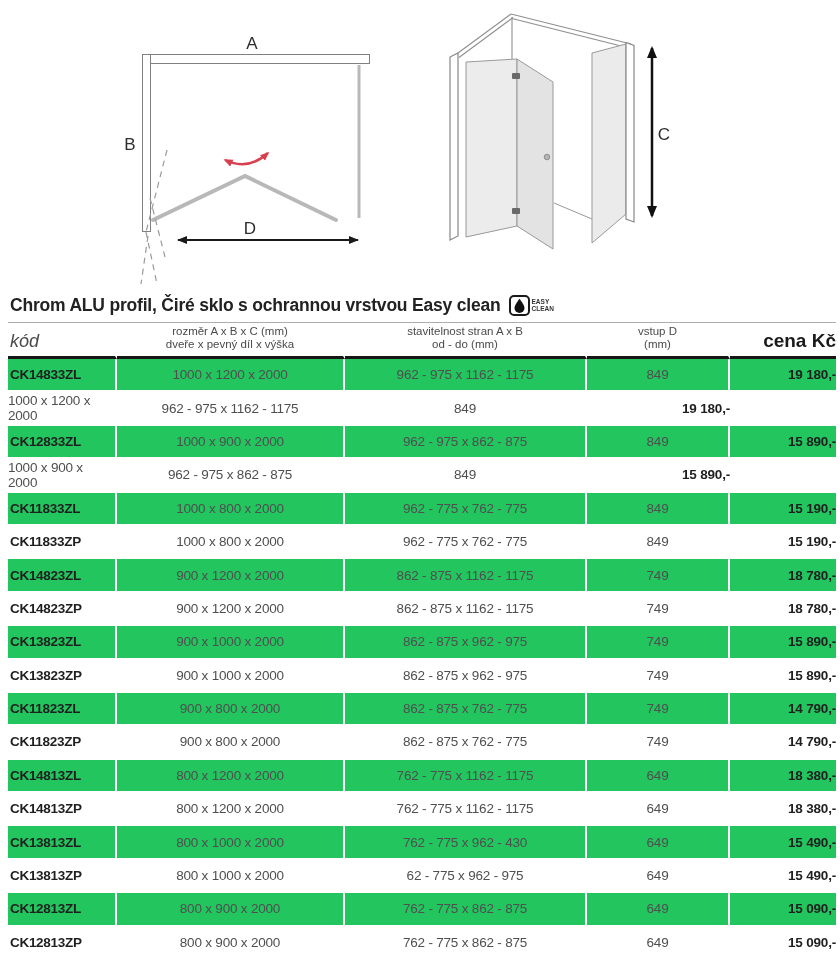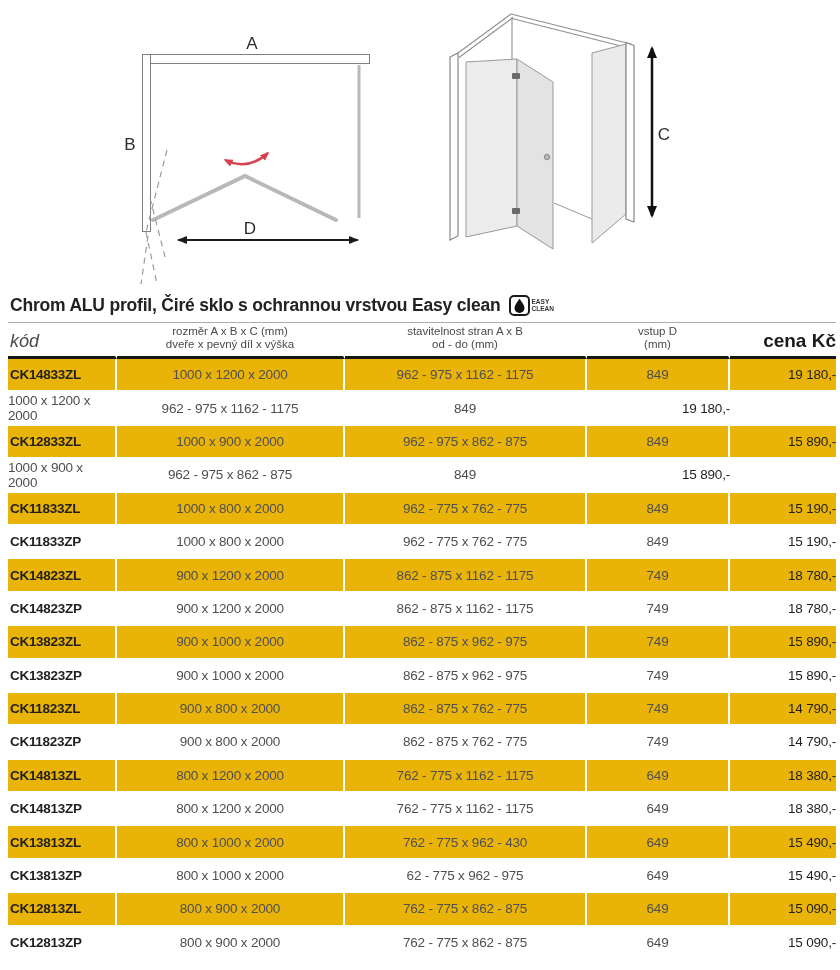--- a/index.html
+++ b/index.html
@@ -24,26 +24,26 @@
   .table{position:absolute;top:322px;left:8px;width:828px;}
   .thead,.trow{display:grid;grid-template-columns:109px 228px 242px 143px 106px;}
   .thead{border-top:1px solid #adadad;height:37px;box-sizing:border-box;}
   .th{display:flex;flex-direction:column;justify-content:flex-end;align-items:center;
     padding-bottom:4px;box-sizing:border-box;border-bottom:3px solid #161616;
     font-size:11.5px;color:#4a4a4a;line-height:1.18;text-align:center;}
   .th:not(:last-child){border-right:2px solid #fff;}
   .th.left{align-items:flex-start;padding-left:2px;font-size:18px;font-style:italic;}
   .th.right{align-items:flex-end;font-size:19px;font-weight:bold;color:#1a1a1a;}
   .tbody .trow{height:33.4px;box-sizing:border-box;border-bottom:2px solid #fff;}
-  .trow.shade{background:#eab308;}
+  .trow.shade{background:#22c55e;}
   .td{display:flex;align-items:center;justify-content:center;font-size:13.5px;color:#4f4f4f;
     box-sizing:border-box;letter-spacing:-0.2px;}
   .td:not(:last-child){border-right:2px solid #fff;}
   .td.code{justify-content:flex-start;padding-left:2px;font-weight:bold;color:#1f1f1f;letter-spacing:-0.3px;}
-  .td.price{justify-content:flex-end;font-weight:normal;color:#1f1f1f;}
+  .td.price{justify-content:flex-end;font-weight:bold;color:#1f1f1f;}
 </style>
 </head>
 <body>
 
 <div class="diagrams">
   <svg width="840" height="286" viewBox="0 0 840 286">
     <defs>
       <marker id="redarrow" markerUnits="userSpaceOnUse" markerWidth="10" markerHeight="9" refX="7.5" refY="3.8" orient="auto-start-reverse">
         <path d="M0,0 L9,3.8 L0,7.6 Z" fill="#d9404f"></path>
       </marker>

